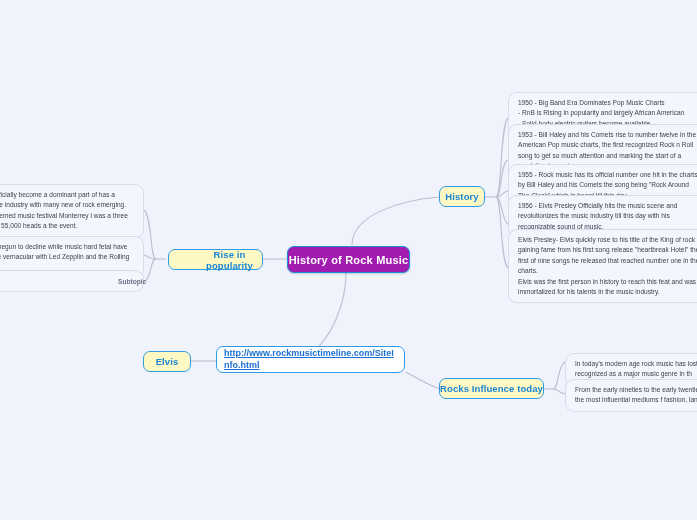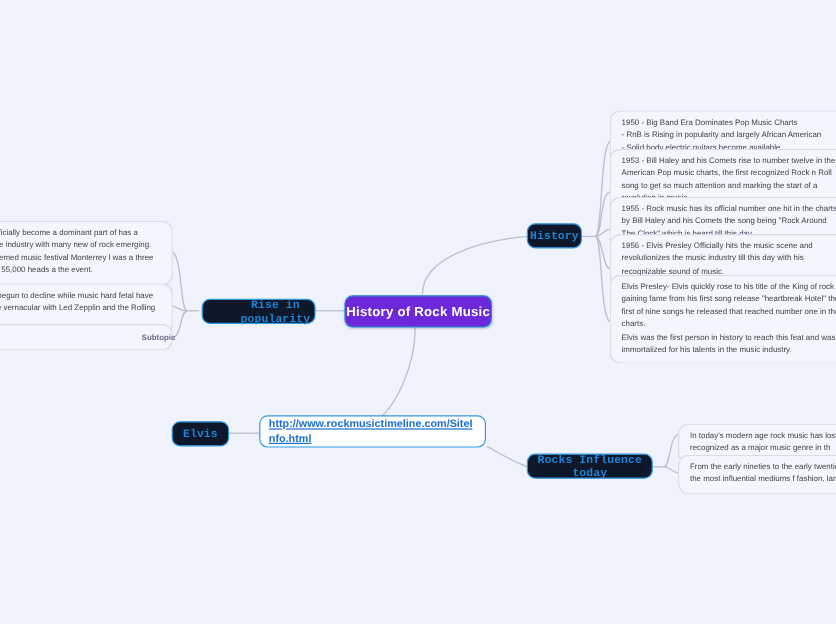--- a/index.html
+++ b/index.html
@@ -33,36 +33,35 @@
   .node {
     position: absolute;
     box-sizing: border-box;
     border-radius: 7px;
     display: flex;
     align-items: center;
     justify-content: center;
     text-align: center;
   }
   .node-central {
-    background: #6d28d9;
+    background: #a21caf;
     color: #ffffff;
     border: 1px solid #1c8fd6;
     font-weight: bold;
     font-size: 11px;
     letter-spacing: 0.2px;
     box-shadow: 0 1px 2px rgba(0,0,0,0.18);
   }
   .node-branch {
-    background: #0f172a;
+    background: #fef9c3;
     color: #1c86d4;
     border: 1.6px solid #2f9be3;
     font-weight: bold;
     font-size: 9.5px;
     letter-spacing: 0.1px;
-    font-family: Liberation Mono, monospace;
   }
   .node-url {
     background: #ffffff;
     color: #1c6fd0;
     border: 1.6px solid #2f9be3;
     font-weight: bold;
     font-size: 9px;
     text-align: left;
     justify-content: flex-start;
     padding: 4px 7px;

